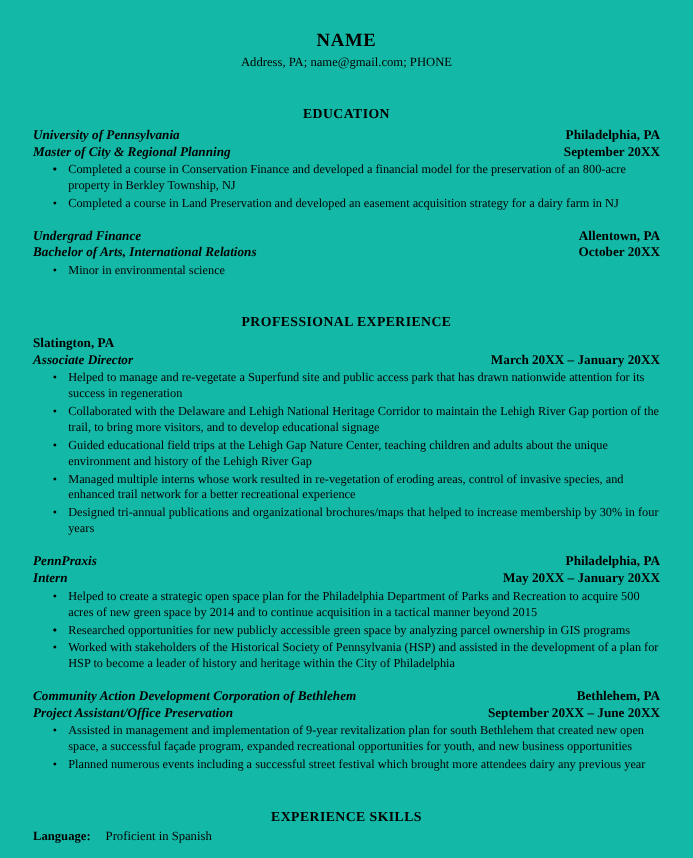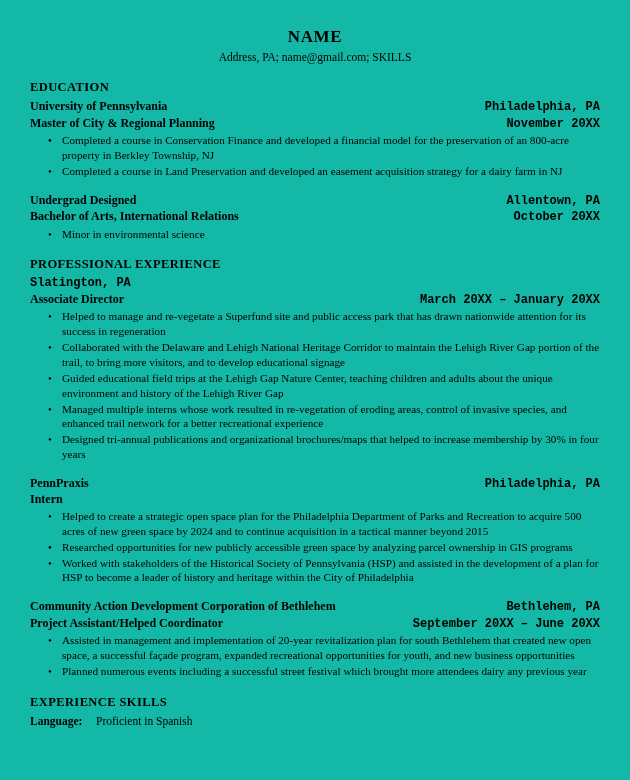--- a/index.html
+++ b/index.html
@@ -38,43 +38,43 @@
   }
   .hdr-contact {
     text-align: center;
     font-size: 11.5px;
     margin-top: 4px;
     line-height: 1.2;
   }
 
   
   .section-heading {
-    text-align: left;
+    text-align: center;
     font-weight: bold;
     font-size: 12.5px;
     letter-spacing: 0.4px;
-    margin-top: 16px;
+    margin-top: 32px;
     margin-bottom: 4px;
   }
 
   
   .entry { margin-top: 0; }
   .entry + .entry { margin-top: 14px; }
 
   .row {
     display: flex;
     justify-content: space-between;
     align-items: baseline;
     font-weight: bold;
     font-size: 12px;
     line-height: 1.28;
     white-space: nowrap;
   }
-  .row .left { text-align: right; }
-  .row .right { text-align: center; font-family: Liberation Mono, monospace; }
+  .row .left { text-align: right; font-style: italic; }
+  .row .right { text-align: center; }
 
   
   ul.bullets {
     list-style: none;
     margin: 1px 0 0 0;
     padding: 0;
   }
   ul.bullets li {
     position: relative;
     padding-left: 32px;
@@ -106,45 +106,45 @@
   .skill-value { flex: 1 1 auto; }
 </style>
 </head>
 <body>
 
 <div class="page">
   <div class="sheet">
 
     <div>
       <div class="hdr-name">NAME</div>
-      <div class="hdr-contact">Address, PA; name@gmail.com; SKILLS</div>
+      <div class="hdr-contact">Address, PA; name@gmail.com; PHONE</div>
     </div>
 
     <div>
       <div class="section-heading">EDUCATION</div>
 
       <div class="entry">
         <div class="row">
           <span class="left">University of Pennsylvania</span>
           <span class="right">Philadelphia, PA</span>
         </div>
         <div class="row">
           <span class="left">Master of City &amp; Regional Planning</span>
-          <span class="right">November 20XX</span>
+          <span class="right">September 20XX</span>
         </div>
         <ul class="bullets">
           <li><span class="dot">•</span></li>
           <li><span class="dot">•</span><span>Completed a course in Conservation Finance and developed a financial model for the preservation of an 800-acre property in Berkley Township, NJ</span></li>
           <li><span class="dot">•</span><span>Completed a course in Land Preservation and developed an easement acquisition strategy for a dairy farm in NJ</span></li>
         </ul>
       </div>
 
       <div class="entry">
         <div class="row">
-          <span class="left">Undergrad Designed</span>
+          <span class="left">Undergrad Finance</span>
           <span class="right">Allentown, PA</span>
         </div>
         <div class="row">
           <span class="left">Bachelor of Arts, International Relations</span>
           <span class="right">October 20XX</span>
         </div>
         <ul class="bullets">
           <li><span class="dot">•</span><span>Minor in environmental science</span></li>
         </ul>
       </div>
@@ -170,40 +170,41 @@
         </ul>
       </div>
 
       <div class="entry">
         <div class="row">
           <span class="left">PennPraxis</span>
           <span class="right">Philadelphia, PA</span>
         </div>
         <div class="row">
           <span class="left">Intern</span>
-        </div>
-        <ul class="bullets">
-          <li><span class="dot">•</span><span>Helped to create a strategic open space plan for the Philadelphia Department of Parks and Recreation to acquire 500 acres of new green space by 2024 and to continue acquisition in a tactical manner beyond 2015</span></li>
+          <span class="right">May 20XX – January 20XX</span>
+        </div>
+        <ul class="bullets">
+          <li><span class="dot">•</span><span>Helped to create a strategic open space plan for the Philadelphia Department of Parks and Recreation to acquire 500 acres of new green space by 2014 and to continue acquisition in a tactical manner beyond 2015</span></li>
           <li><span class="dot">•</span></li>
           <li><span class="dot">•</span><span>Researched opportunities for new publicly accessible green space by analyzing parcel ownership in GIS programs</span></li>
           <li><span class="dot">•</span><span>Worked with stakeholders of the Historical Society of Pennsylvania (HSP) and assisted in the development of a plan for HSP to become a leader of history and heritage within the City of Philadelphia</span></li>
         </ul>
       </div>
 
       <div class="entry">
         <div class="row">
           <span class="left">Community Action Development Corporation of Bethlehem</span>
           <span class="right">Bethlehem, PA</span>
         </div>
         <div class="row">
-          <span class="left">Project Assistant/Helped Coordinator</span>
+          <span class="left">Project Assistant/Office Preservation</span>
           <span class="right">September 20XX – June 20XX</span>
         </div>
         <ul class="bullets">
-          <li><span class="dot">•</span><span>Assisted in management and implementation of 20-year revitalization plan for south Bethlehem that created new open space, a successful façade program, expanded recreational opportunities for youth, and new business opportunities</span></li>
+          <li><span class="dot">•</span><span>Assisted in management and implementation of 9-year revitalization plan for south Bethlehem that created new open space, a successful façade program, expanded recreational opportunities for youth, and new business opportunities</span></li>
           <li><span class="dot">•</span><span>Planned numerous events including a successful street festival which brought more attendees dairy any previous year</span></li>
         </ul>
       </div>
     </div>
 
     <div>
       <div class="section-heading">EXPERIENCE SKILLS</div>
       <div class="skills">
         <div class="skill-row">
           <span class="skill-label">Language:</span>

